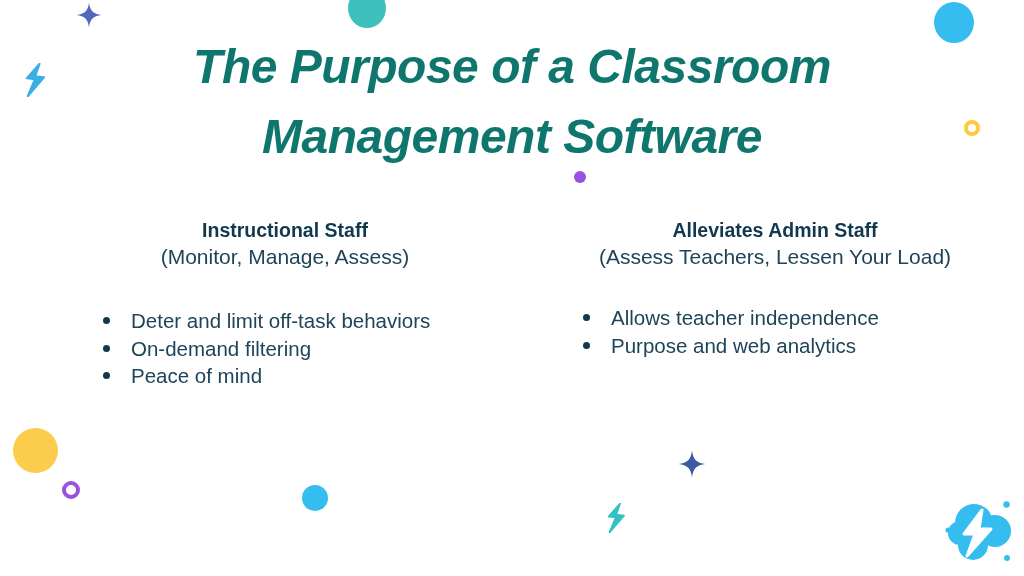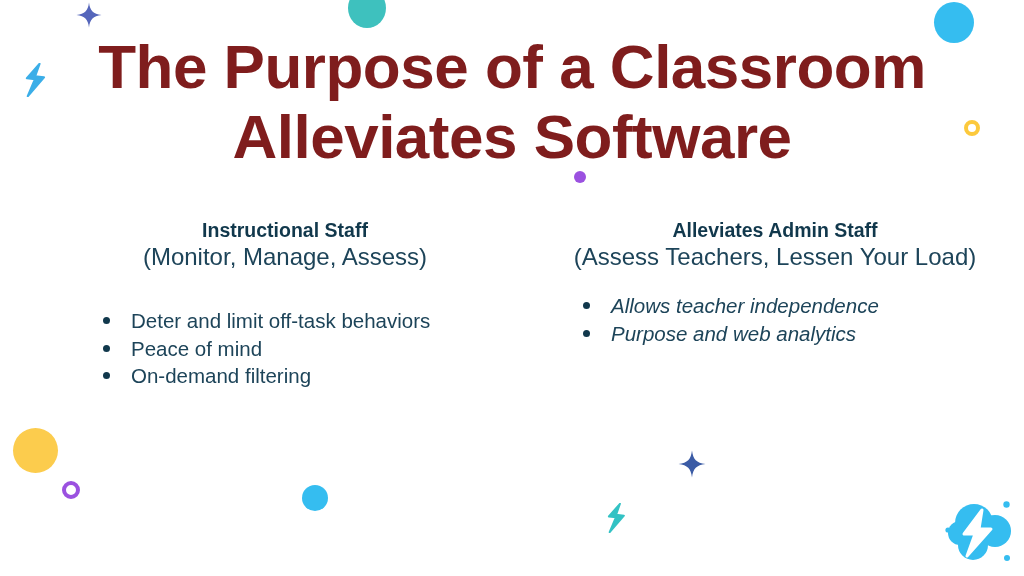--- a/index.html
+++ b/index.html
@@ -25,27 +25,28 @@
   #title-block {
     position: absolute;
     left: 0;
     top: 32px;
     width: 1024px;
     text-align: center;
     z-index: 5;
   }
   .title-line {
     display: block;
-    color: #7f1d1d;
+    color: #0f766e;
     font-family: "Liberation Sans", sans-serif;
-    font-size: 62px;
+    font-size: 48px;
     font-weight: bold;
     line-height: 70px;
     letter-spacing: -0.5px;
     white-space: nowrap;
+    font-style: italic;
   }
 
   
   #columns {
     position: absolute;
     left: 15px;
     top: 218px;
     width: 1024px;
     height: 180px;
     z-index: 5;
@@ -61,33 +62,33 @@
     text-align: center;
     color: #11384c;
     font-size: 19.5px;
     font-weight: bold;
     line-height: 25px;
     white-space: nowrap;
   }
   .col-subheading {
     text-align: center;
     color: #1d4459;
-    font-size: 24px;
+    font-size: 21px;
     font-weight: normal;
     line-height: 27px;
     white-space: nowrap;
   }
 
   .bullet-list {
     list-style: none;
     margin: 0;
     padding: 0;
   }
   #column-left  .bullet-list { margin-top: 37px; padding-left: 58px; }
-  #column-right .bullet-list { margin-top: 22px; padding-left: 53px; font-style: italic; }
+  #column-right .bullet-list { margin-top: 34px; padding-left: 53px; }
 
   .bullet-item {
     position: relative;
     color: #1d4459;
     font-size: 20.5px;
     line-height: 27.5px;
     padding-left: 28px;
     white-space: nowrap;
   }
   .bullet-dot {
@@ -166,40 +167,40 @@
         <circle cx="57" cy="42" r="16"></circle>
         <circle cx="35" cy="56" r="15"></circle>
         <circle cx="22" cy="44" r="12"></circle>
       </g>
       <path d="M44 21 L26 45 L37 45 L29 67 L53 40 L41 40 Z" fill="#ffffff" stroke="#ffffff" stroke-width="3" stroke-linejoin="round"></path>
     </svg>
   </div>
 
   <div id="title-block">
     <span class="title-line">The Purpose of a Classroom</span>
-    <span class="title-line">Alleviates Software</span>
+    <span class="title-line">Management Software</span>
   </div>
 
   <div id="columns">
 
     <div class="column" id="column-left">
       <div class="col-heading">Instructional Staff</div>
       <div class="col-subheading">(Monitor, Manage, Assess)</div>
       <ul class="bullet-list">
         <li class="bullet-item">
           <span class="bullet-dot"></span>
           <span>Deter and limit off-task behaviors</span>
         </li>
         <li class="bullet-item">
           <span class="bullet-dot"></span>
+          <span>On-demand filtering</span>
+        </li>
+        <li class="bullet-item">
+          <span class="bullet-dot"></span>
           <span>Peace of mind</span>
-        </li>
-        <li class="bullet-item">
-          <span class="bullet-dot"></span>
-          <span>On-demand filtering</span>
         </li>
       </ul>
     </div>
 
     <div class="column" id="column-right">
       <div class="col-heading">Alleviates Admin Staff</div>
       <div class="col-subheading">(Assess Teachers, Lessen Your Load)</div>
       <ul class="bullet-list">
         <li class="bullet-item">
           <span class="bullet-dot"></span>

